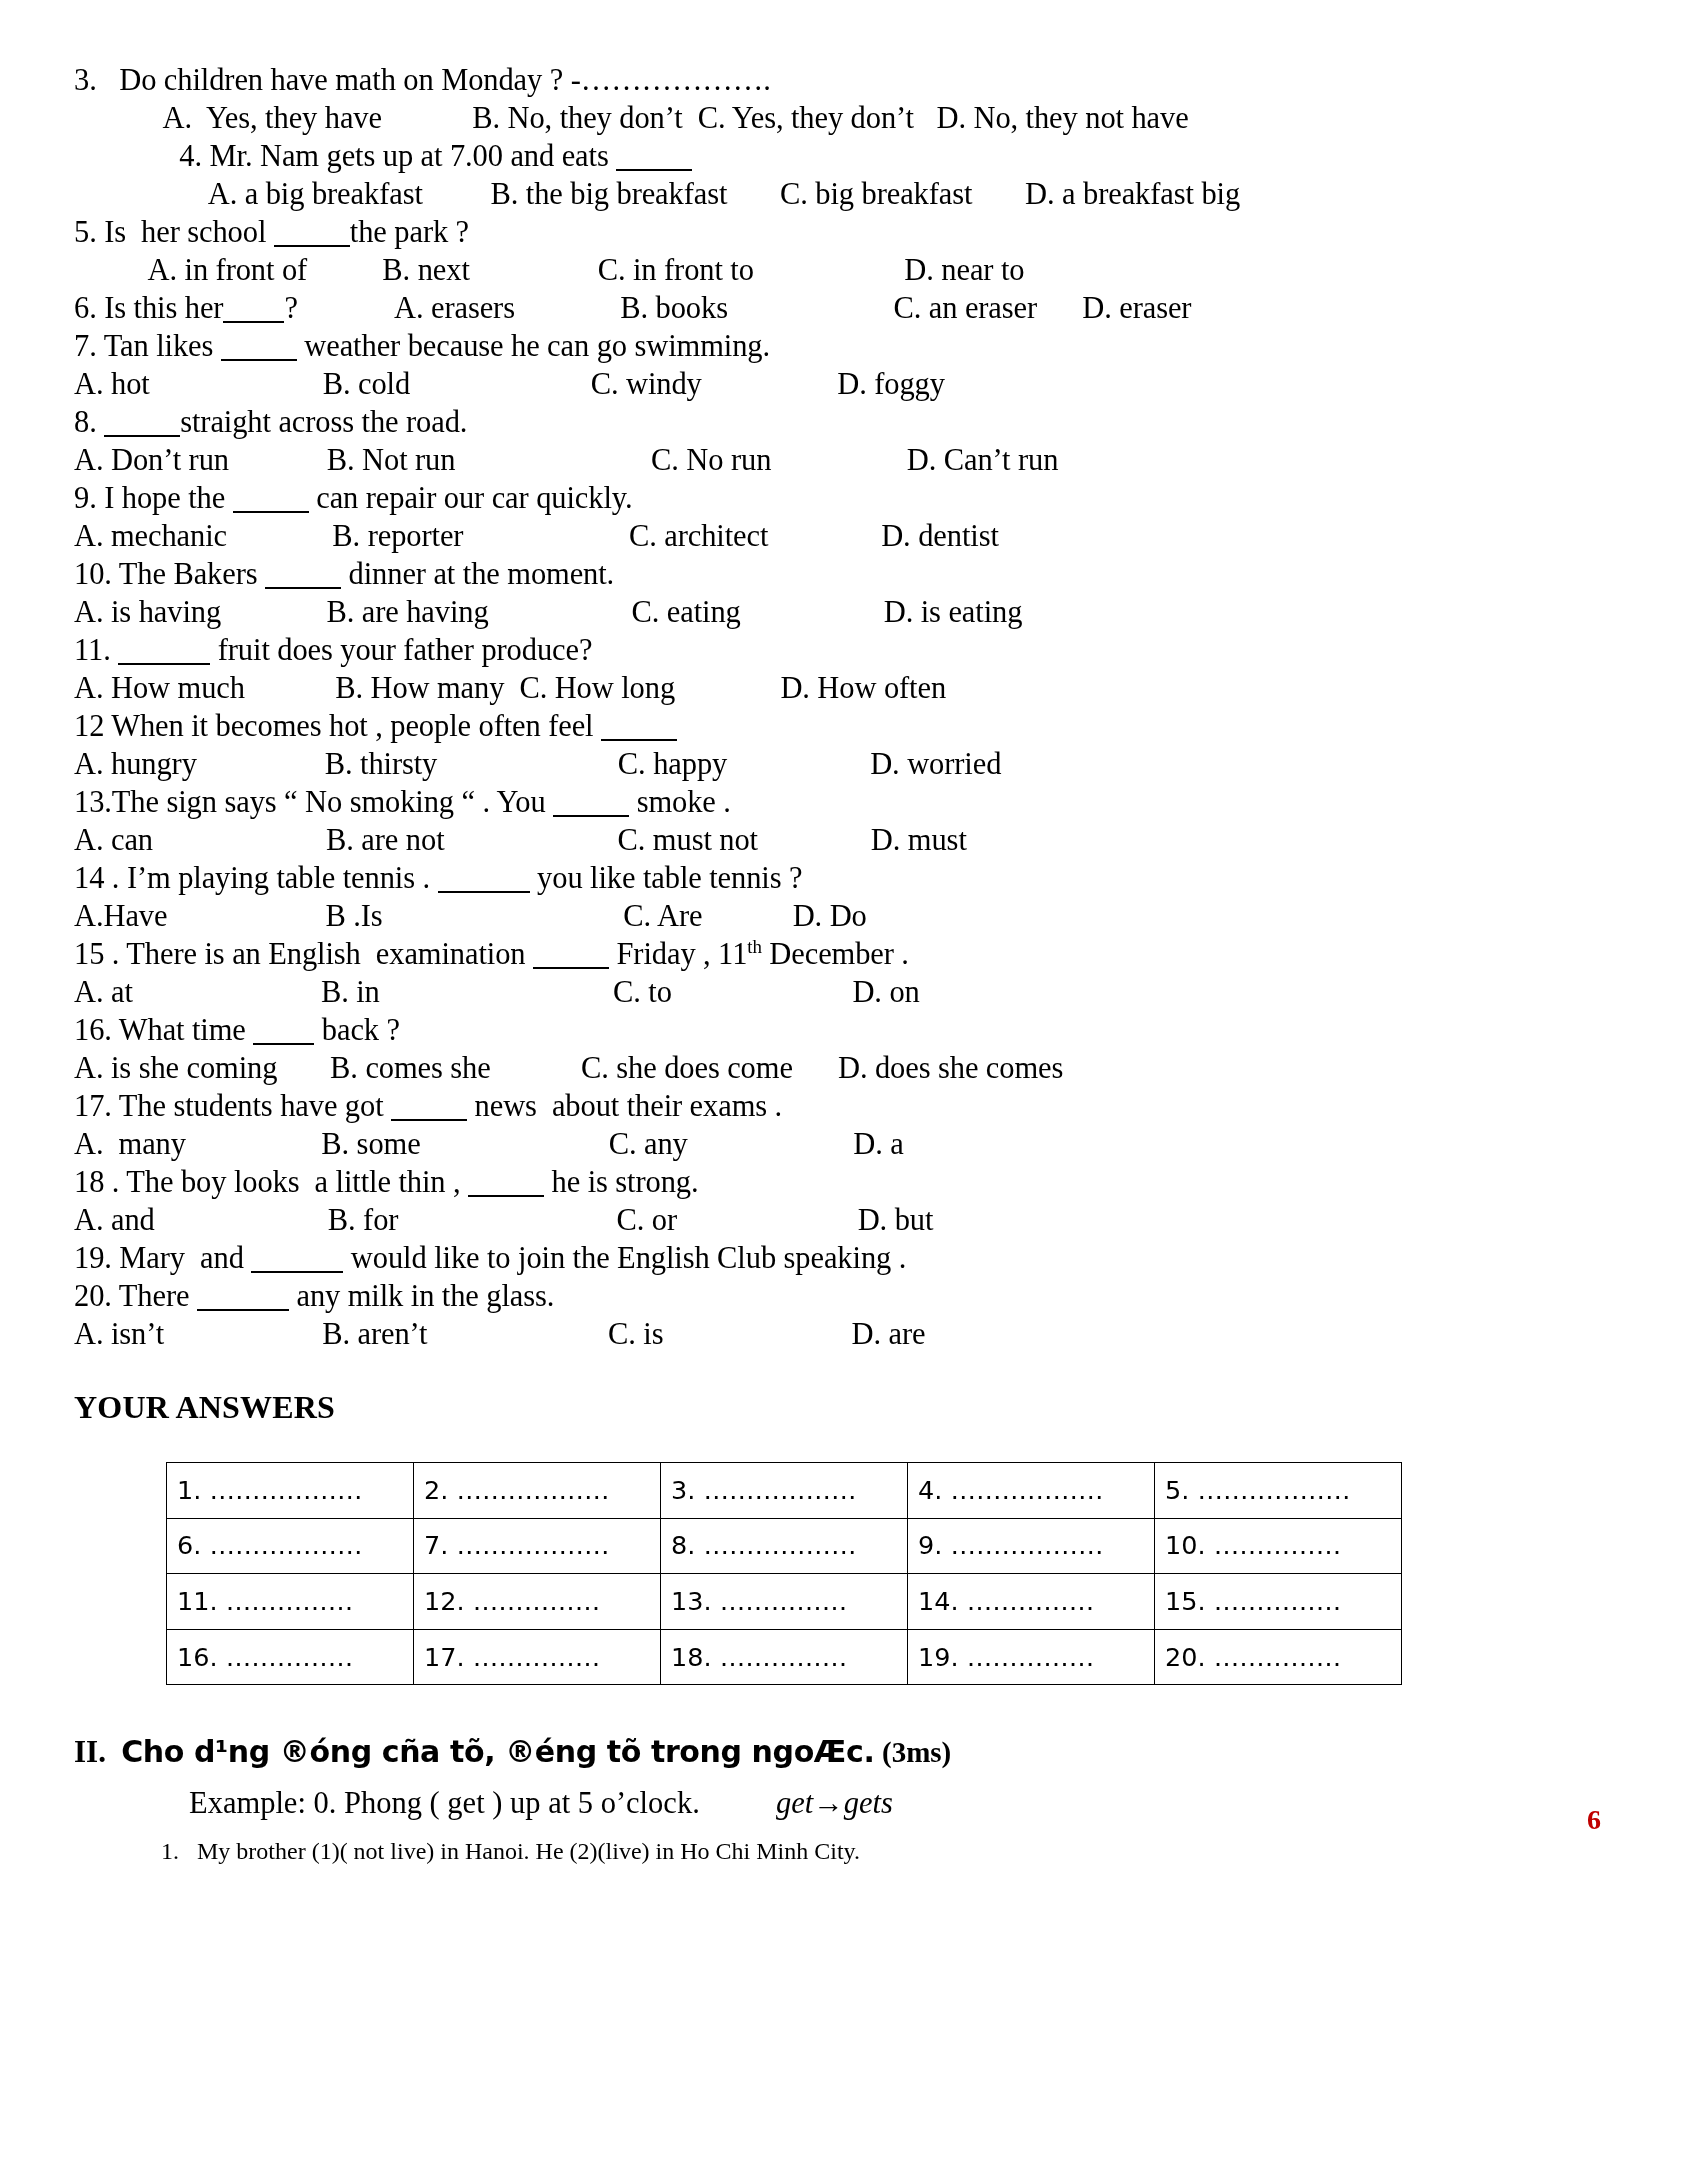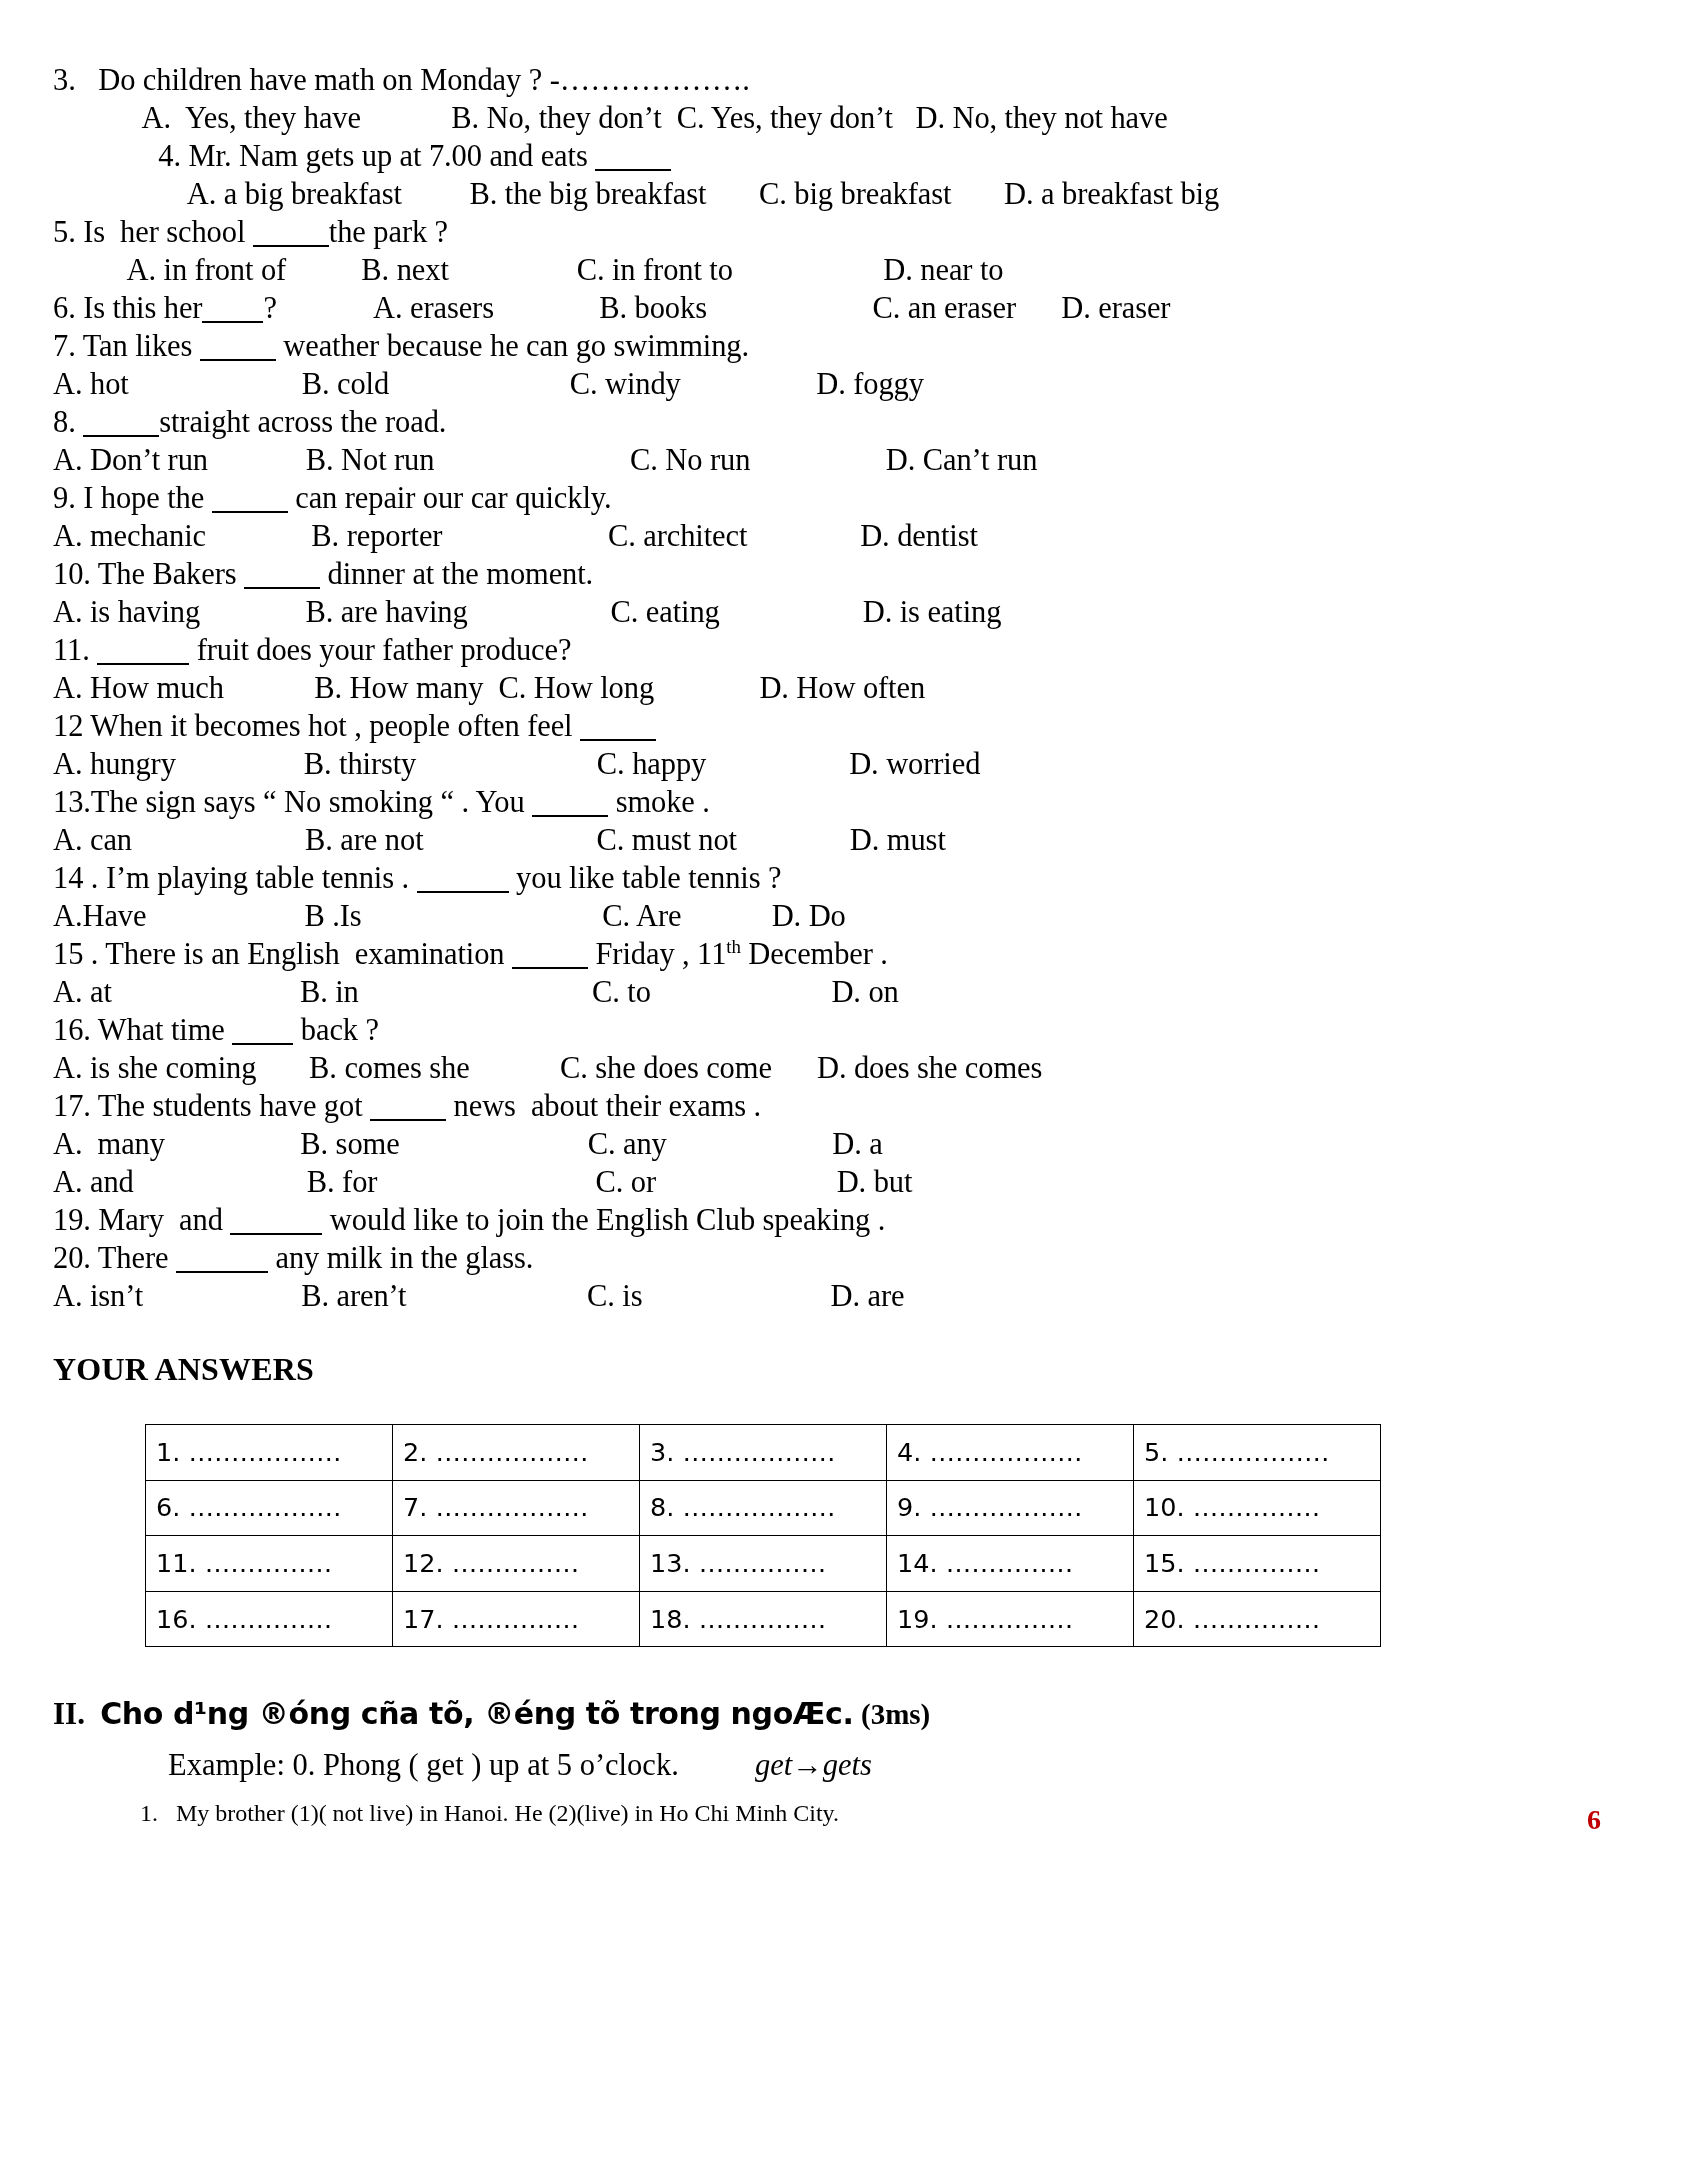--- a/index.html
+++ b/index.html
@@ -14,21 +14,21 @@
     font-family: "Liberation Serif", "DejaVu Serif", serif;
     color: #000000;
     overflow: hidden;
   }
   .page {
     position: absolute;
     left: 0; top: 0;
     width: 1687px;
     height: 1941px;
     box-sizing: border-box;
-    padding: 61px 79px 0 53px;
+    padding: 61px 79px 0 74px;
   }
 
   
   .line {
     position: relative;
     font-size: 30.5px;
     line-height: 38px;
     white-space: pre;
     letter-spacing: -0.1px;
   }
@@ -164,20 +164,21 @@
 
   <div class="line"><span>15 . There is an English  examination </span><span class="blank b-md"></span><span> Friday , 11</span><sup>th</sup><span> December .</span></div>
   <div class="line">A. at                         B. in                               C. to                        D. on</div>
 
   <div class="line"><span>16. What time </span><span class="blank b-sm"></span><span> back ?</span></div>
   <div class="line">A. is she coming       B. comes she            C. she does come      D. does she comes</div>
 
   <div class="line"><span>17. The students have got </span><span class="blank b-md"></span><span> news  about their exams .</span></div>
   <div class="line">A.  many                  B. some                         C. any                      D. a</div>
 
+  <div class="line"><span>18 . The boy looks  a little thin , </span><span class="blank b-md"></span><span> he is strong.</span></div>
   <div class="line">A. and                       B. for                             C. or                        D. but</div>
 
   <div class="line"><span>19. Mary  and </span><span class="blank b-lg"></span><span> would like to join the English Club speaking .</span></div>
 
   <div class="line"><span>20. There </span><span class="blank b-lg"></span><span> any milk in the glass.</span></div>
   <div class="line">A. isn’t                     B. aren’t                        C. is                         D. are</div>
 
   <div class="answers-head">YOUR ANSWERS</div>
 
   <div class="ans-table-wrap">

